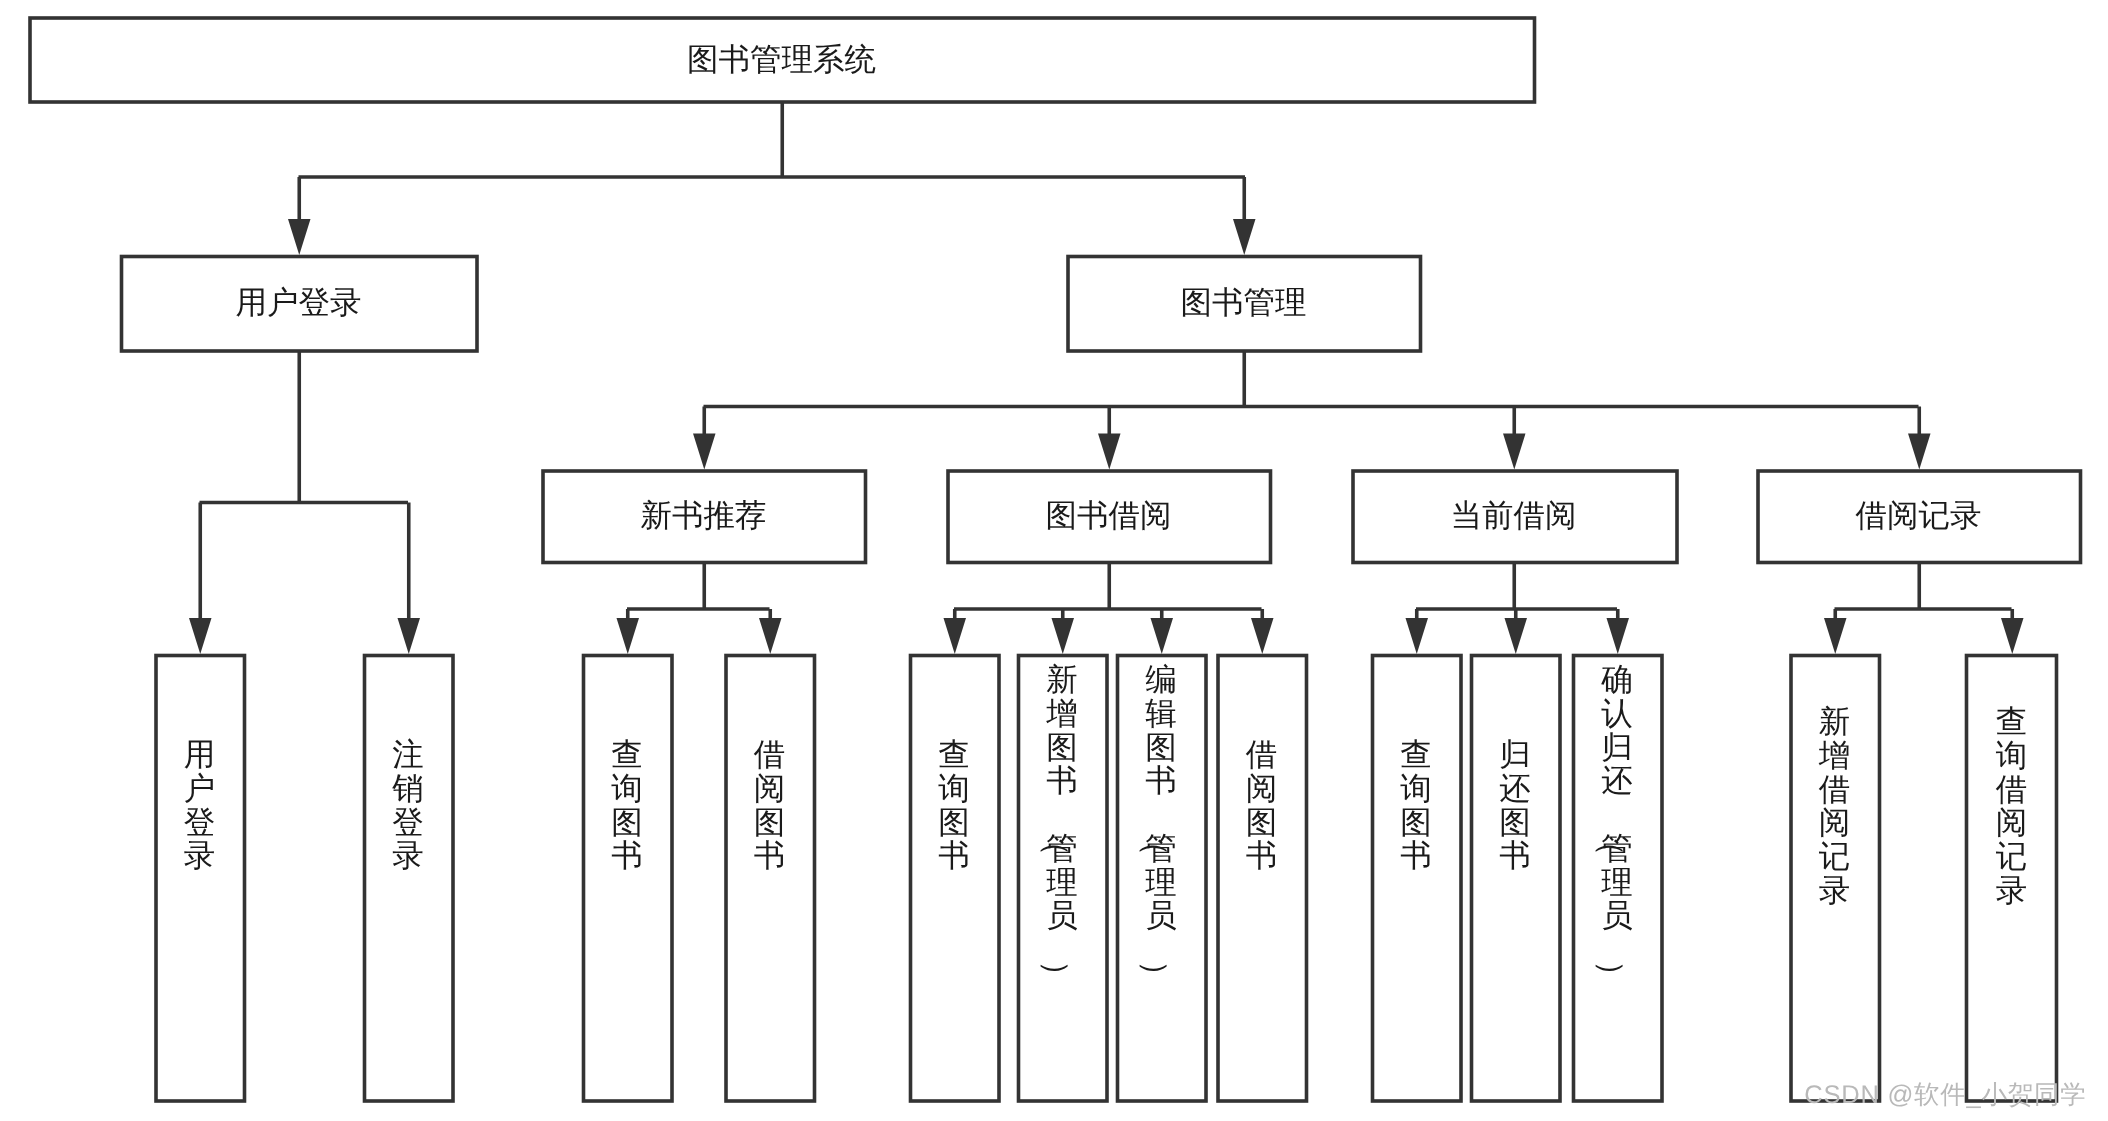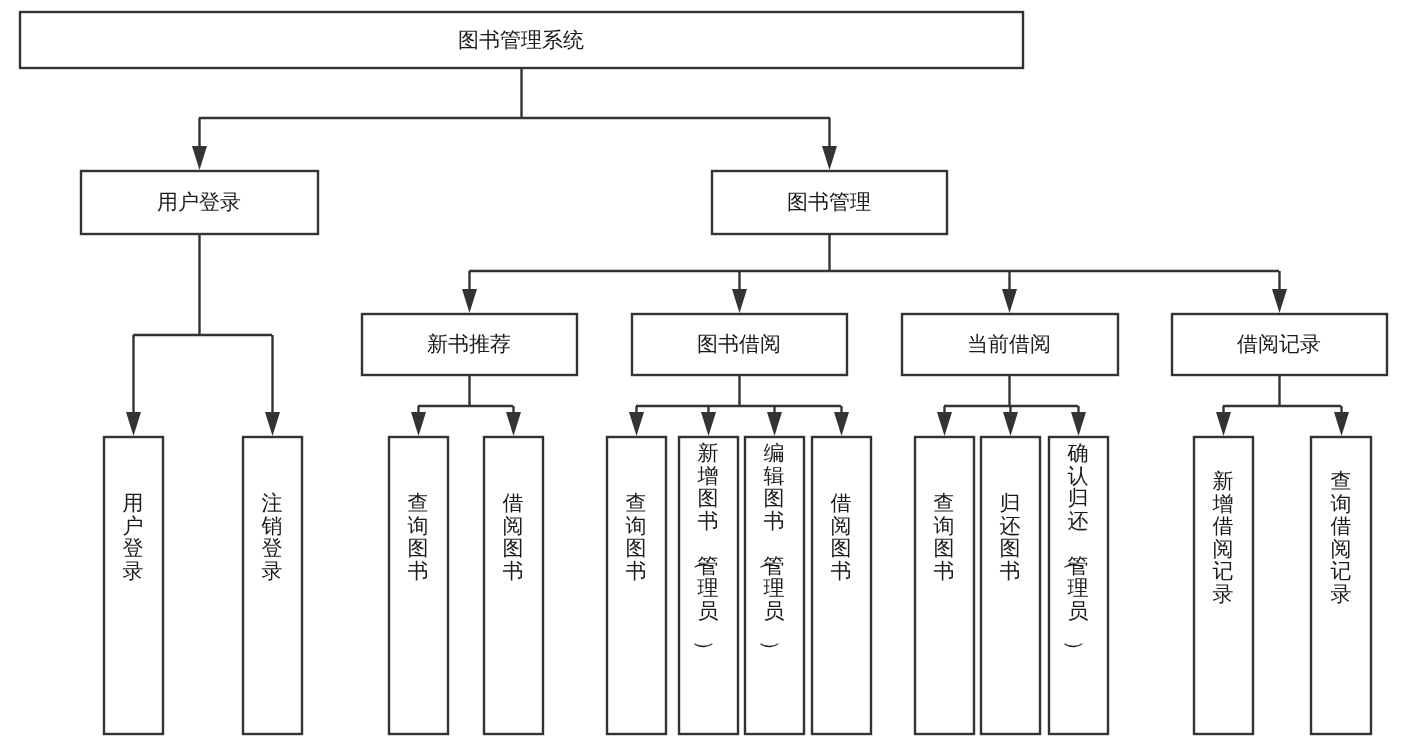--- a/index.html
+++ b/index.html
@@ -211,13 +211,14 @@
     <g>
       <rect class="node-box" x="1194" y="437" width="59" height="297"></rect>
       <text class="node-label-v" x="1223" y="488"><tspan x="1223" y="488">新</tspan><tspan x="1223" y="510.5">增</tspan><tspan x="1223" y="533">借</tspan><tspan x="1223" y="555.5">阅</tspan><tspan x="1223" y="578">记</tspan><tspan x="1223" y="600.5">录</tspan></text>
     </g>
     <g>
       <rect class="node-box" x="1311" y="437" width="60" height="297"></rect>
       <text class="node-label-v" x="1341" y="488"><tspan x="1341" y="488">查</tspan><tspan x="1341" y="510.5">询</tspan><tspan x="1341" y="533">借</tspan><tspan x="1341" y="555.5">阅</tspan><tspan x="1341" y="578">记</tspan><tspan x="1341" y="600.5">录</tspan></text>
     </g>
   </svg>
 
+  <div class="watermark-text">CSDN @软件_小贺同学</div>
 </div>
 
 </body></html>

